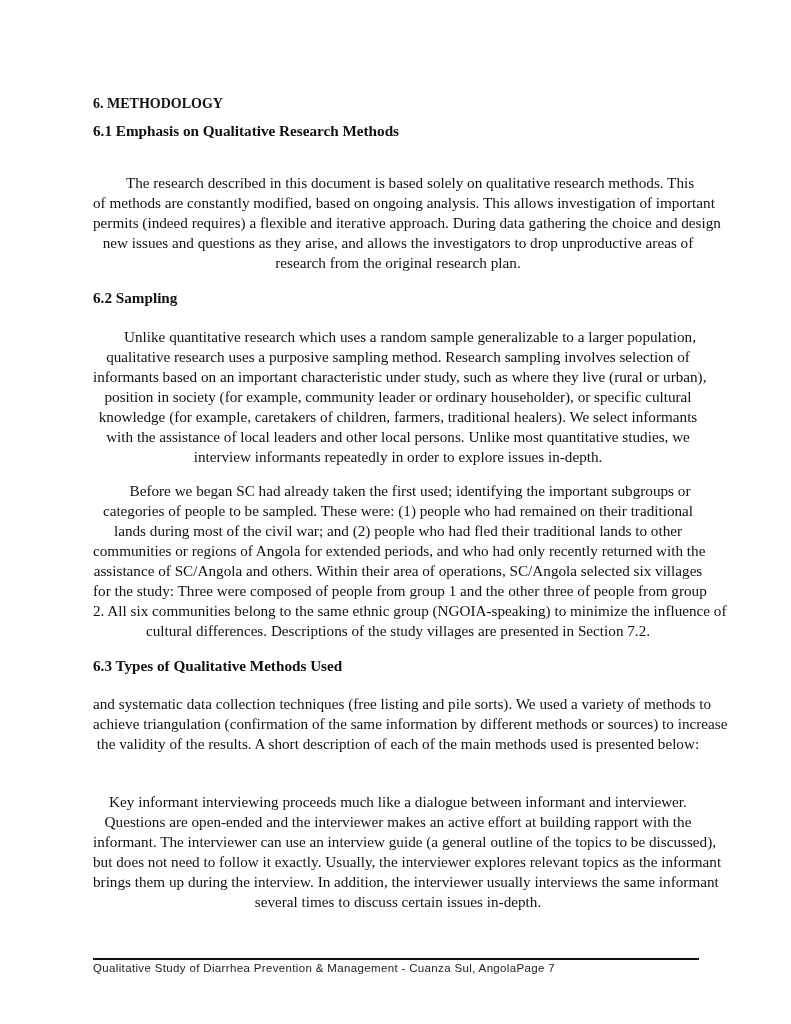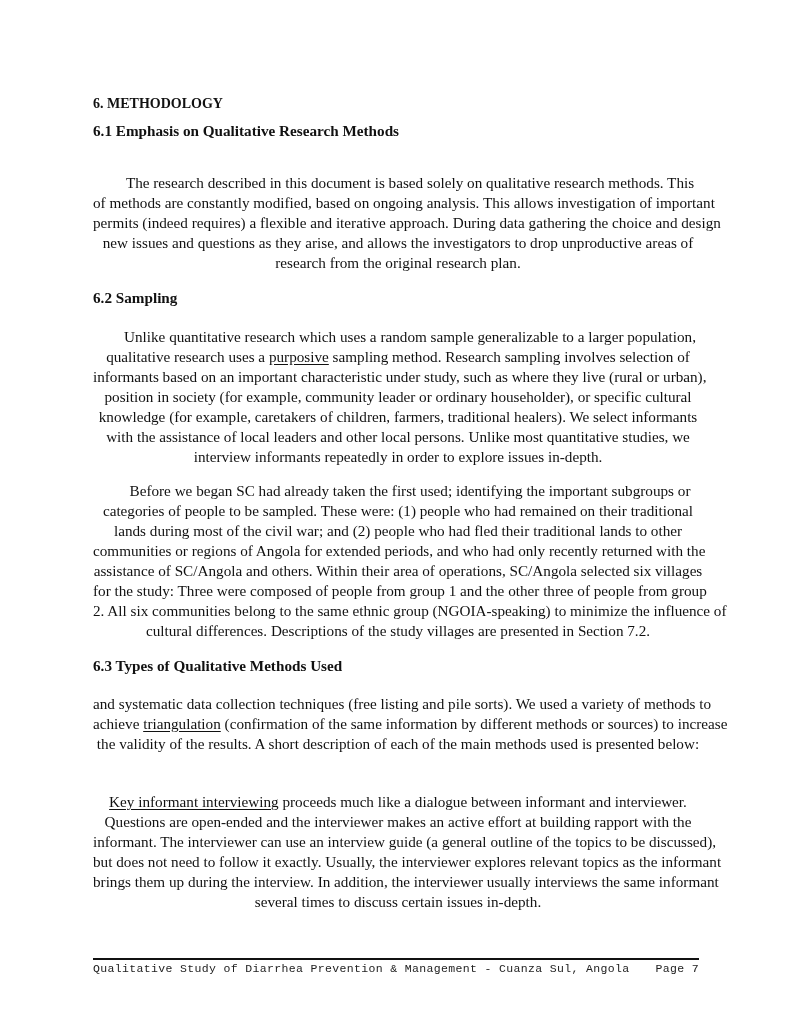--- a/index.html
+++ b/index.html
@@ -7,30 +7,30 @@
   .page {
     position: absolute; left: 93px; top: 0; width: 610px;
     font-family: "Liberation Serif", "DejaVu Serif", serif;
     color: #111111; font-size: 15.2px; line-height: 20px;
   }
   .h1 { position: absolute; left: 0; top: 94px; font-weight: bold; font-size: 14px; }
   .h2 { position: absolute; left: 0; font-weight: bold; font-size: 15.2px; }
   .para { position: absolute; left: 0; width: 610px; margin: 0; text-align: center; }
   .para .line { display: block; white-space: nowrap; }
   .indent { padding-left: 24px; }
-  .u { text-decoration: underline; text-underline-offset: 2px; }
+  .u { text-underline-offset: 2px; }
   .footer-rule {
     position: absolute; left: 93px; top: 958px; width: 606px; height: 0;
     border-top: 2px solid #111111;
   }
   .footer {
     position: absolute; left: 93px; top: 962px; width: 606px;
-    font-family: Liberation Mono, monospace;
+    font-family: Liberation Sans, sans-serif;
     font-size: 11.5px; letter-spacing: 0.35px; color: #222222;
-    display: flex; justify-content: space-between;
+    display: flex; 
   }
 </style>
 </head>
 <body>
 
 <div class="page">
 
   <div class="h1">6. METHODOLOGY</div>
 
   <div class="h2" style="top:121px">6.1 Emphasis on Qualitative Research Methods</div>

